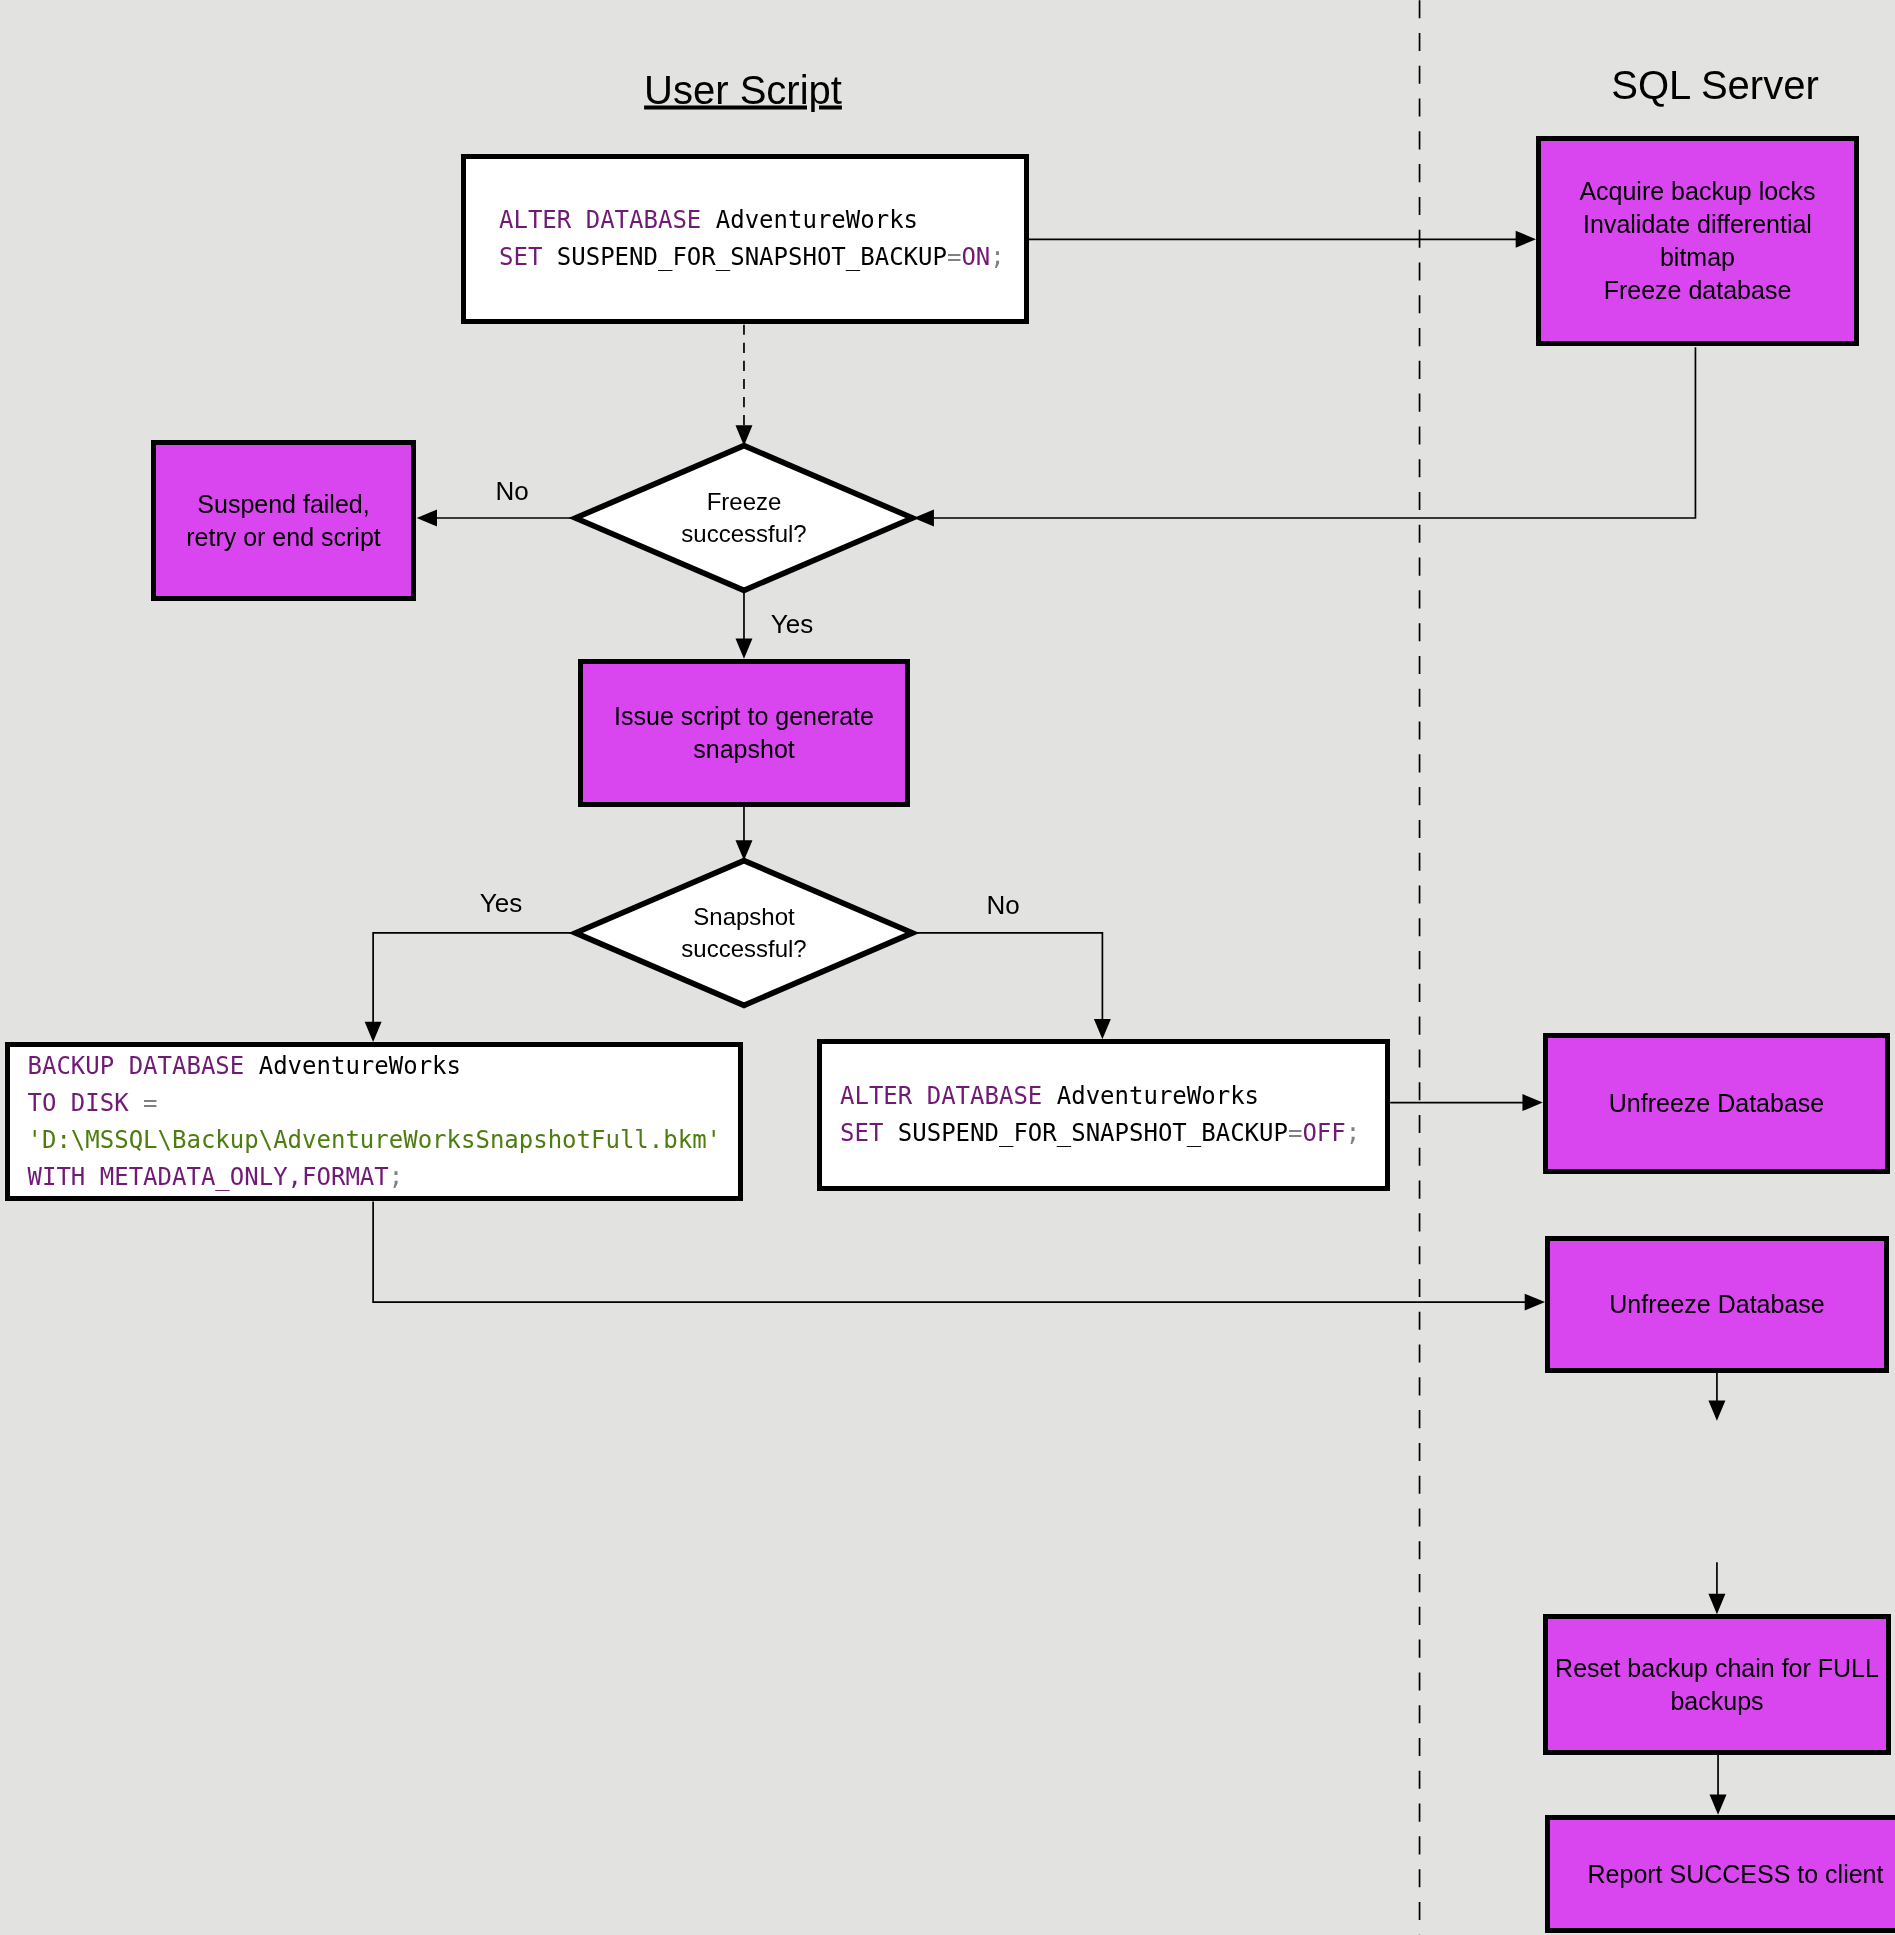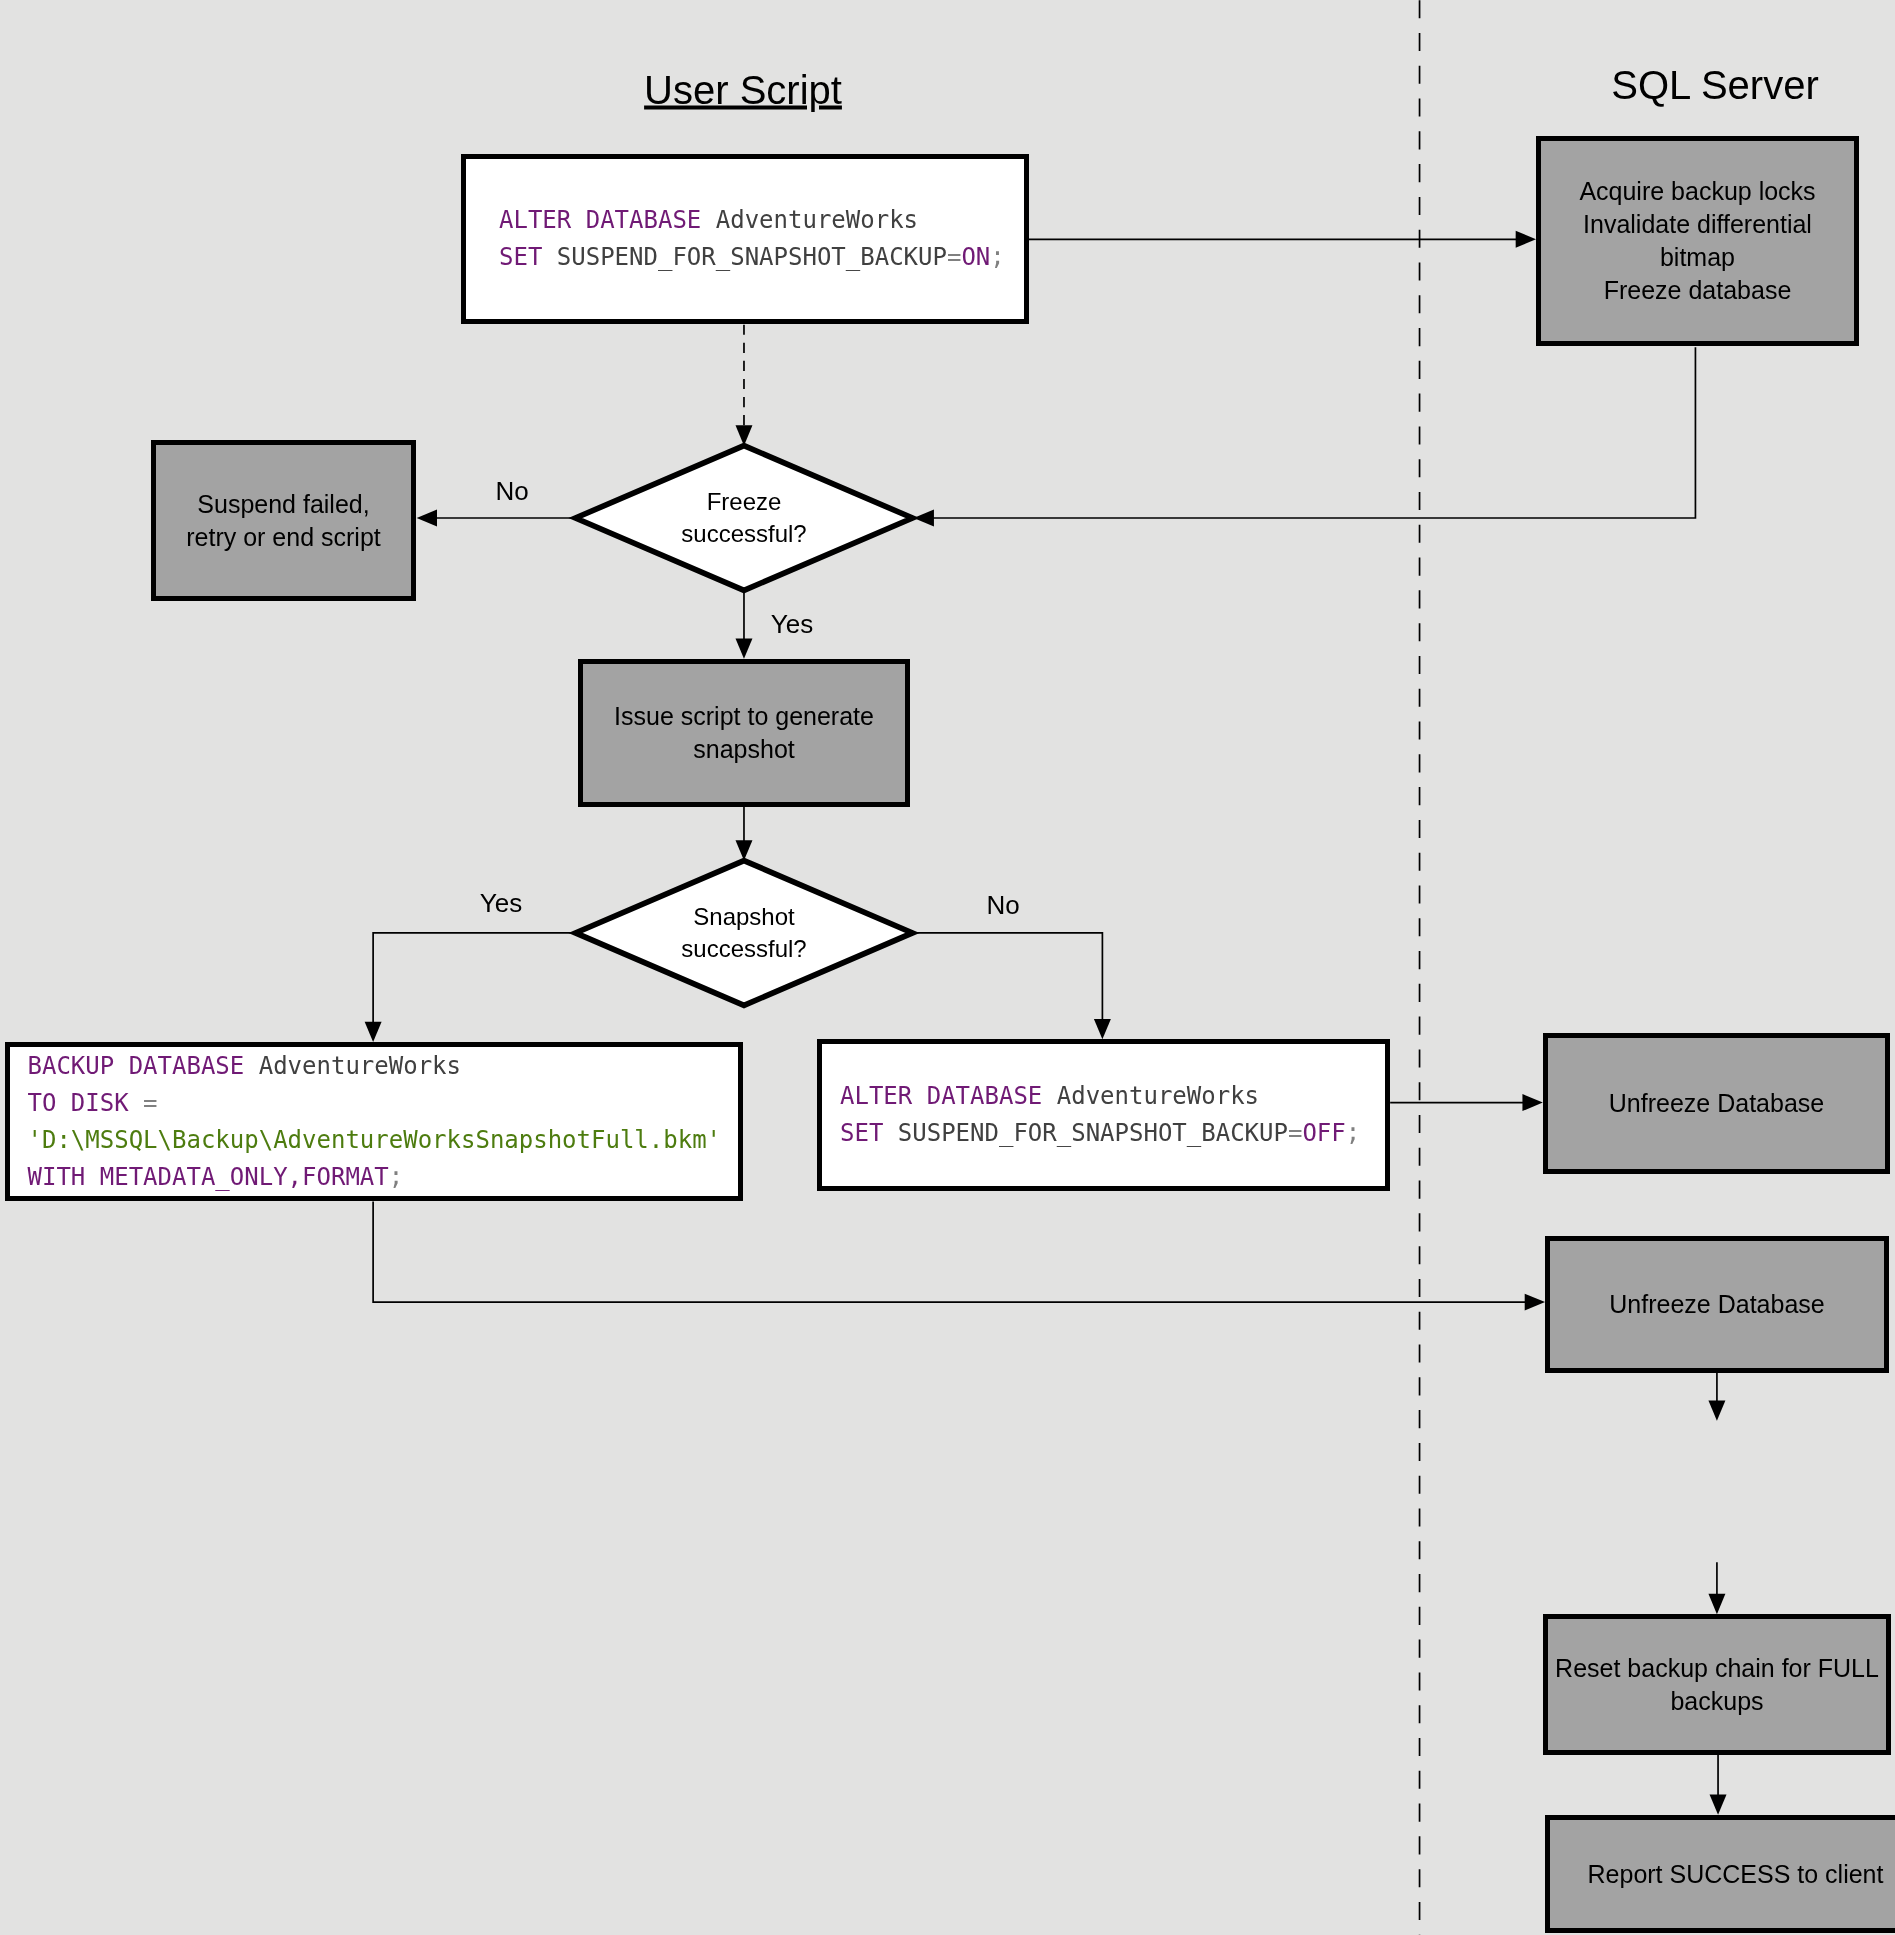--- a/index.html
+++ b/index.html
@@ -19,21 +19,21 @@
     font-size:40px;
     text-align:center;
     transform:translate(-50%,-50%);
     white-space:nowrap;
   }
   #title-user{left:743px;top:90px;text-decoration:underline;}
   #title-sql{left:1715px;top:85px;}
 
   .node{
     position:absolute;
-    background:#a3a3a3;
+    background:#d946ef;
     border:5.7px solid #000000;
     box-sizing:border-box;
     display:flex;
     align-items:center;
     justify-content:center;
     text-align:center;
     font-size:25px;
     line-height:33px;
     white-space:pre-line;
   }
@@ -46,21 +46,21 @@
     flex-direction:column;
     justify-content:center;
     align-items:flex-start;
     font-family:"DejaVu Sans Mono","Liberation Mono",monospace;
     font-size:24px;
     line-height:37px;
     white-space:pre;
   }
   .code-line{display:block;}
   .c-kw{color:#701a75;margin-top:11px;}
-  .c-id{color:#404040;}
+  .c-id{color:#000000;}
   .c-op{color:#808080;}
   .c-str{color:#4d7c0f;}
 
   #node-alter-on   {left:461px; top:154px; width:568px;height:170px;padding-left:33px;}
   #node-acquire    {left:1536px;top:136px; width:323px; height:210px;}
   #node-suspend    {left:151px; top:440px; width:265px; height:161px;}
   #node-issue      {left:578px;top:659px;width:332px; height:148px;}
   #node-backup     {left:4.5px;   top:1042px;width:738px;height:159px;padding-left:18px;}
   #node-alter-off  {left:817px;top:1039px;width:573px;height:152px;padding-left:18px;}
   #node-unfreeze-1 {left:1543px;top:1033px;width:347px; height:141px;}

